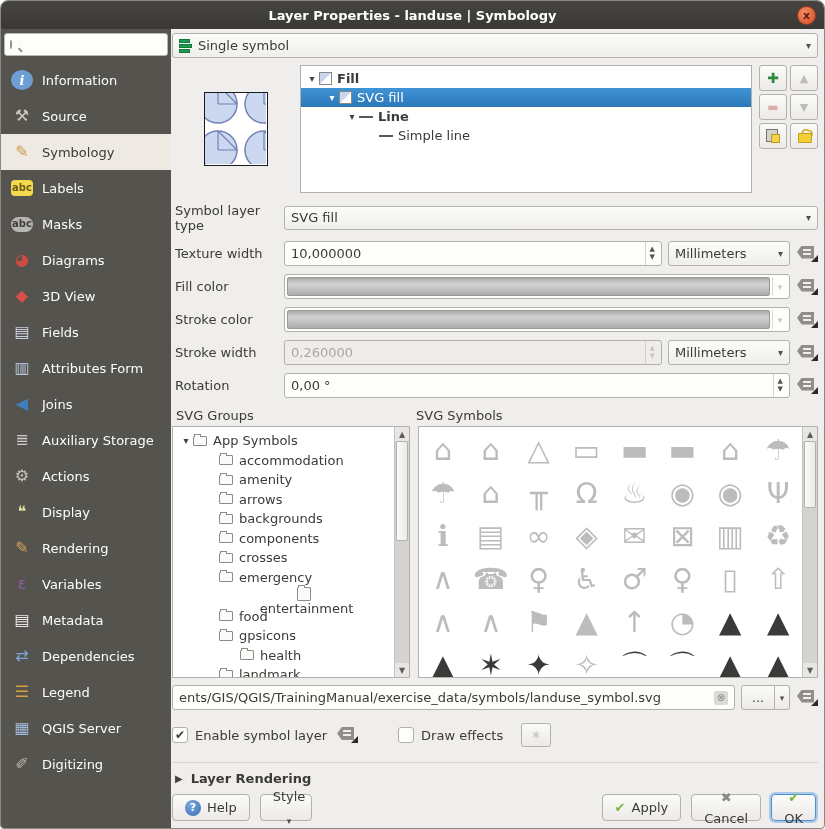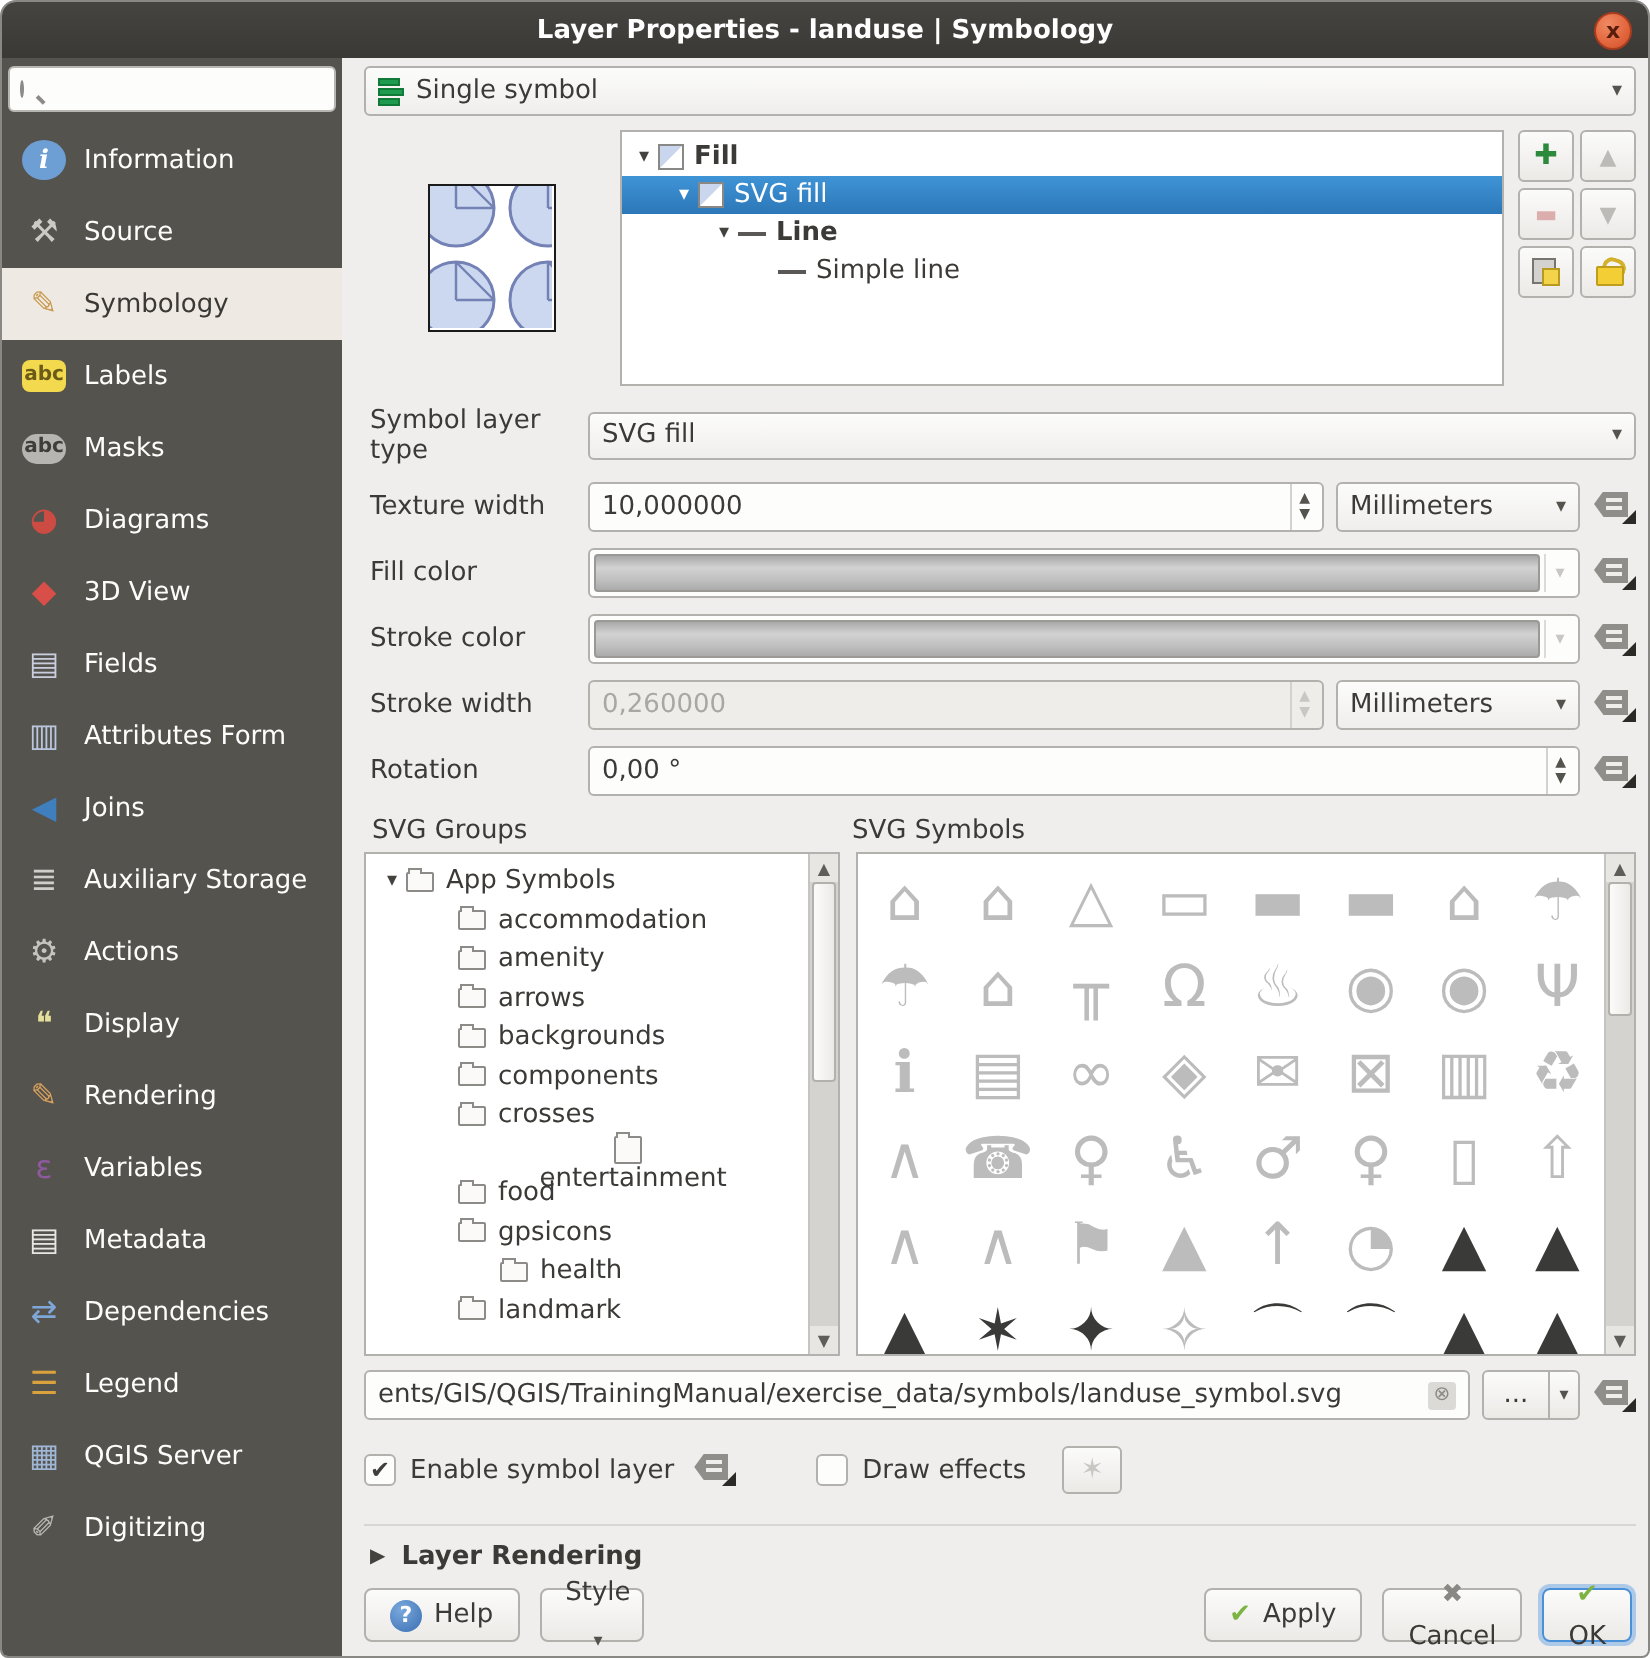--- a/index.html
+++ b/index.html
@@ -30,21 +30,21 @@
   .side-nav { flex:1; overflow:hidden; }
   .side-item { height:36px; display:flex; align-items:center; padding-left:10px; color:#fdfdfc; cursor:default; }
   .side-item.active { background:#eeeae3; color:#3a3936; }
   .side-icon { width:22px; height:20px; margin-right:9px; display:flex; align-items:center; justify-content:center;
                font-size:16px; line-height:1; flex:0 0 22px; }
   .side-icon.shape-circle { border-radius:50%; width:20px; height:20px; font-style:italic; font-family:"DejaVu Serif",serif; font-weight:bold; font-size:13px; }
   .side-icon.shape-rounded { border-radius:4px; font-size:10px; font-weight:bold; height:16px; }
   .side-icon.shape-pill { border-radius:8px; font-size:10px; font-weight:bold; height:15px; }
 
   
-  .content { flex:1; display:flex; flex-direction:column; padding:4px 6px 3px 11px; min-width:0;border-radius:24px; }
+  .content { flex:1; display:flex; flex-direction:column; padding:4px 6px 3px 1px; min-width:0;border-radius:24px; }
 
   .combo { background:linear-gradient(#fcfcfb,#efeeec); border:1px solid #b3b1ad; border-radius:3px;
            display:flex; align-items:center; padding:0 6px; height:24px; position:relative; }
   .combo .arrow { margin-left:auto; color:#55534e; font-size:10px; }
   .renderer-combo { height:25px; margin-bottom:7px; }
   .renderer-icon { display:inline-flex; flex-direction:column; gap:1px; margin-right:6px; }
   .renderer-icon i { width:11px; height:4px; background:#1e9b4e; border:1px solid #117a38; display:block; }
   .renderer-icon i:nth-child(2){ width:13px; }
 
   
@@ -459,20 +459,24 @@
                 <span class="folder"></span>
                 <span>backgrounds</span>
               </div>
               <div class="g-row" style="padding-left: 46px;">
                 <span class="folder"></span>
                 <span>components</span>
               </div>
               <div class="g-row" style="padding-left: 46px;">
                 <span class="folder"></span>
                 <span>crosses</span>
+              </div>
+              <div class="g-row" style="padding-left: 46px;">
+                <span class="folder"></span>
+                <span>emergency</span>
               </div>
               <div class="g-row" style="padding-left: 46px; flex-direction: column;">
                 <span class="folder"></span>
                 <span>entertainment</span>
               </div>
               <div class="g-row" style="padding-left: 46px;">
                 <span class="folder"></span>
                 <span>food</span>
               </div>
               <div class="g-row" style="padding-left: 46px;">

